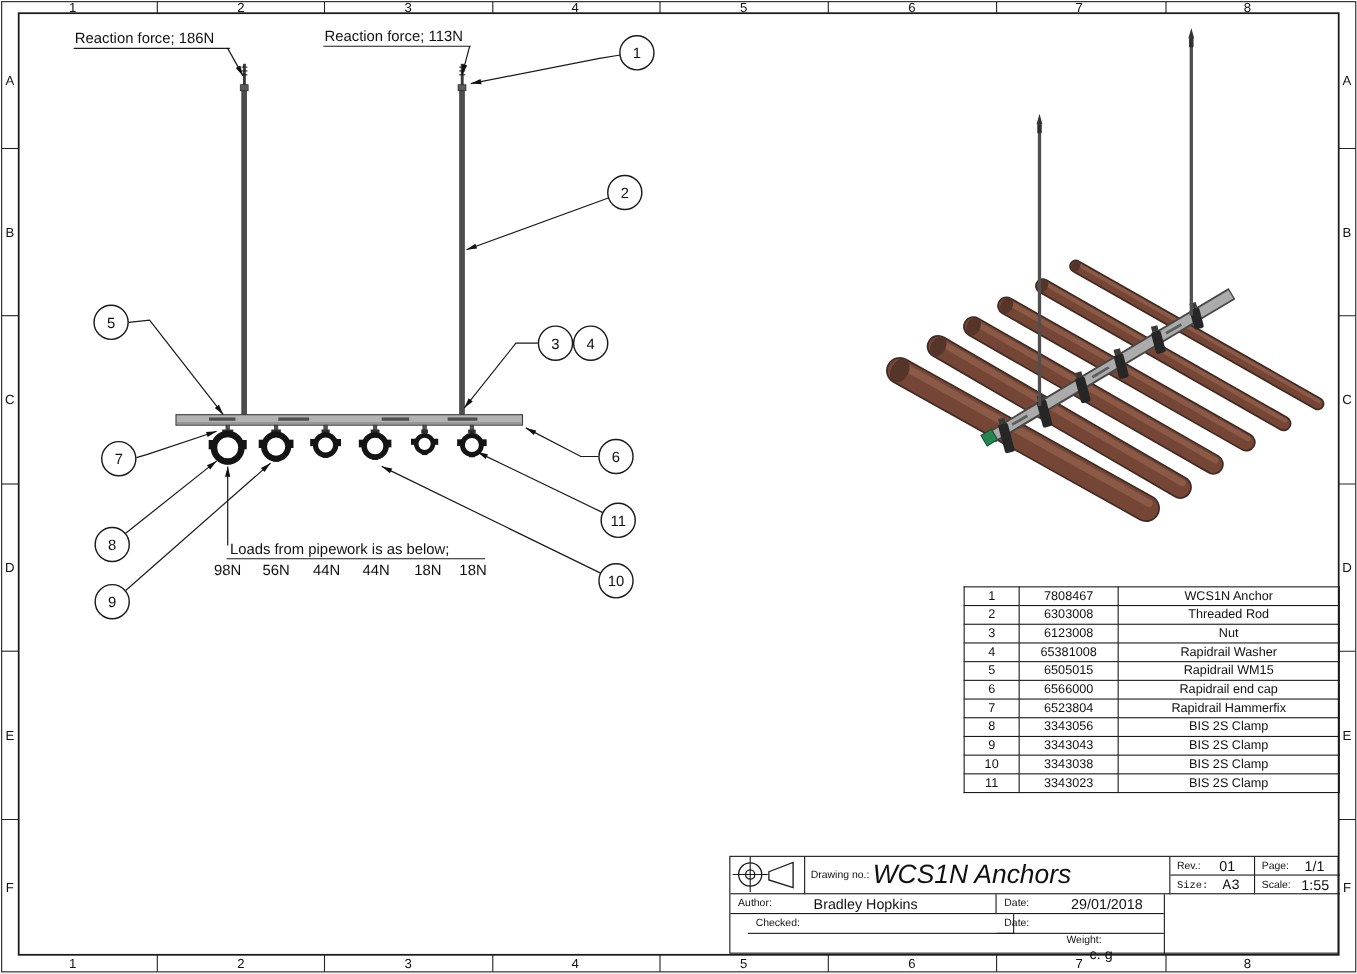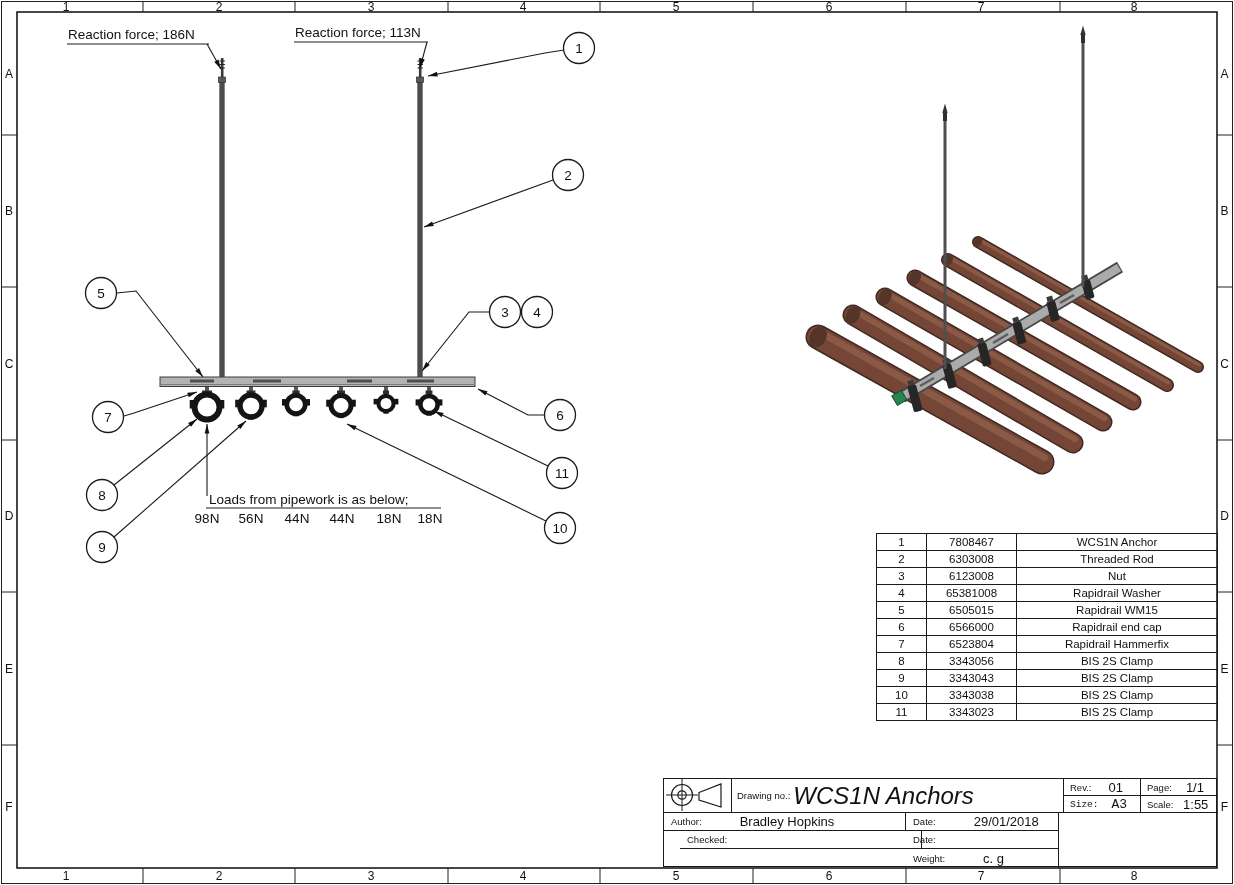--- a/index.html
+++ b/index.html
@@ -483,21 +483,21 @@
       <span class="tb-val">29/01/2018</span>
     </div>
     <div class="tb-cell bR bB row-kv" style="left:16px;top:52px;width:242px;height:18px;">
       <span class="tb-lbl">Checked:</span>
       <span class="tb-val"></span>
     </div>
     <div class="tb-cell bB row-kv" style="left:242px;top:52px;width:152px;height:18px;">
       <span class="tb-lbl">Date:</span>
       <span class="tb-val"></span>
     </div>
-    <div class="tb-cell row-kv" style="left:242px;top:70px;width:152px;height:19px;">
+    <div class="tb-cell row-kv" style="left:242px;top:70px;width:152px;height:19px;flex-direction:column;">
       <span class="tb-lbl">Weight:</span>
       <span class="tb-val">c.  g</span>
     </div>
     <div class="tb-cell bL" style="left:394px;top:34px;width:160px;height:55px;">
       
     </div>
   </div>
 </div>
 
 </body></html>

